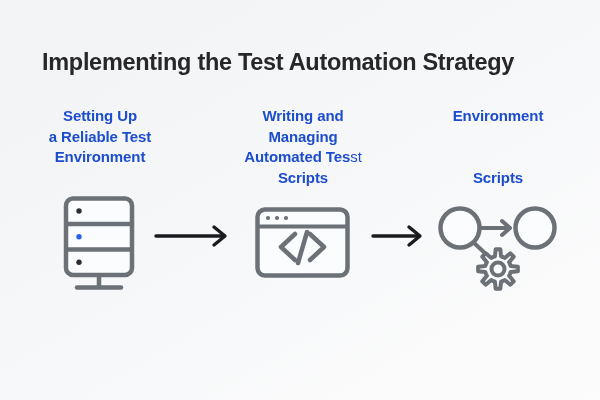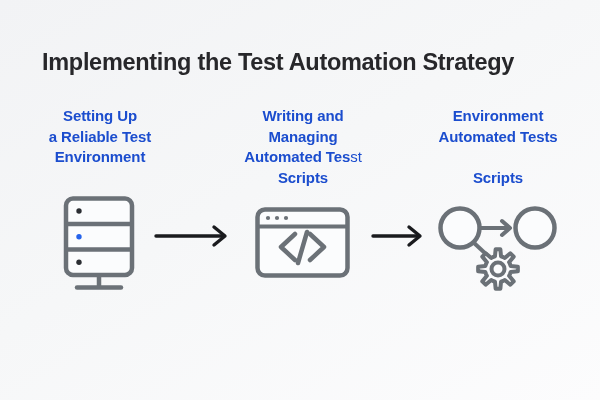--- a/index.html
+++ b/index.html
@@ -64,21 +64,21 @@
 
   <div class="step-title step-2">
     <span>Writing and</span><br>
     <span>Managing</span><br>
     <span>Automated Tes</span><span class="light">st</span><br>
     <span>Scripts</span>
   </div>
 
   <div class="step-title step-3">
     <span>Environment</span><br>
-    <span>Automated Tests</span><br>
+    <br>
     <br>
     <span>Scripts</span>
   </div>
 
   <svg class="icon svg-server" width="72" height="98" viewBox="0 0 72 98" aria-hidden="true">
     <line class="stroke" x1="36" y1="78" x2="36" y2="91"></line>
     <line class="stroke round" x1="14" y1="91.5" x2="58" y2="91.5"></line>
     <rect class="stroke body-fill" x="3" y="2.5" width="66" height="76.5" rx="7"></rect>
     <line class="stroke" x1="3" y1="28" x2="69" y2="28"></line>
     <line class="stroke" x1="3" y1="53.5" x2="69" y2="53.5"></line>

